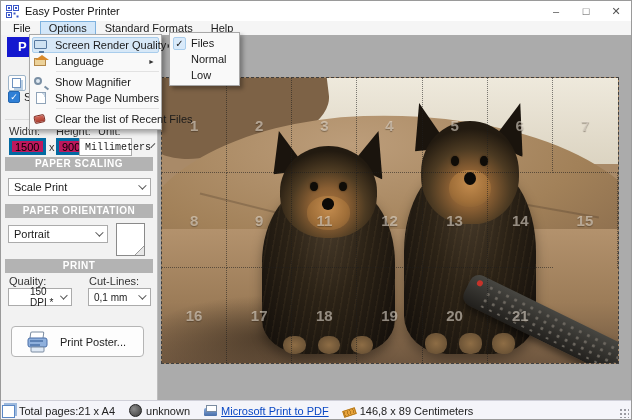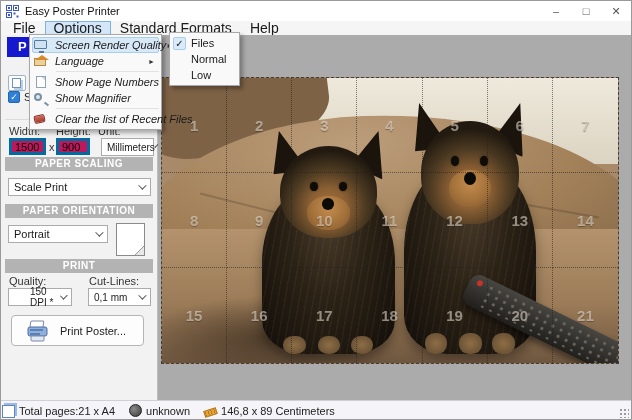--- a/index.html
+++ b/index.html
@@ -12,21 +12,21 @@
               display:flex; align-items:center; padding-left:5px; }
   .app-icon { width:13px; height:13px; margin-right:6px; flex:none; }
   .title-text { font-size:11px; color:#111; }
   .win-controls { margin-left:auto; display:flex; height:100%; }
   .win-btn { width:30px; height:100%; display:flex; align-items:center; justify-content:center;
              color:#555; font-size:11px; cursor:default; }
 
   
   .menubar { position:absolute; left:0; top:20px; width:100%; height:14px; background:#f5f5f5;
              display:flex; align-items:stretch; padding-left:3px; }
-  .menu-item { padding:0 8px; line-height:13px; font-size:14px; border:1px solid transparent; }
+  .menu-item { padding:0 8px; line-height:13px; font-size:11px; border:1px solid transparent; }
   .menu-item.active { background:#d3e7f9; border:1px solid #7fb2de; }
 
   
   .main { position:absolute; left:0; top:34px; width:100%; height:365px; }
 
   
   .panel { position:absolute; left:0; top:0; width:157px; height:100%;
            background:#f2f2f2; border-right:1px solid #bdbdbd; }
   .poster-header { position:absolute; left:6px; top:2px; width:145px; height:20px;
                    background:#1418cf; color:#fff; font-weight:bold; font-size:13px;
@@ -47,21 +47,21 @@
   .combo .chev { margin-left:auto; margin-right:6px; width:6px; height:6px;
                  border-right:1px solid #555; border-bottom:1px solid #555;
                  transform:rotate(45deg) translateY(-2px); }
   .sect { position:absolute; left:4px; width:148px; height:14px; background:#b3b3b3;
           color:#fff; font-weight:bold; font-size:10px; text-align:center; line-height:14px;
           letter-spacing:.5px; }
   .orient-icon { position:absolute; left:115px; top:188px; width:29px; height:33px;
                  background:#fff; border:1px solid #8a8a8a; }
   .orient-icon i { position:absolute; right:0; bottom:0; width:9px; height:9px;
                  background:linear-gradient(135deg, transparent 48%, #999 50%, #e8e8e8 52%); }
-  .print-btn { position:absolute; left:10px; top:280px; width:133px; height:31px; background:#fdfdfd;
+  .print-btn { position:absolute; left:10px; top:291px; width:133px; height:31px; background:#fdfdfd;
                border:1px solid #b5b5b5; border-radius:4px; display:flex; align-items:center; }
   .print-btn .pic { margin:0 10px 0 14px; }
   .print-btn .txt { font-size:11px; color:#222; }
 
   
   .canvas { position:absolute; left:157px; top:0; width:474px; height:365px; background:#ababab; }
   .photo { position:absolute; left:3px; top:42px; width:458px; height:287px;
            background:#a98a68; border:1px dashed #3f3f3f; overflow:hidden; }
   .wall { position:absolute; left:28%; top:-1%; width:73%; height:31%;
           background:linear-gradient(180deg,#efeadd 0%,#dcd4c2 100%); }
@@ -141,21 +141,21 @@
           background-size:4px 4px; }
 
   
   .popup { position:absolute; background:#f9f9f9; border:1px solid #a8a8a8;
            box-shadow:3px 3px 4px rgba(0,0,0,.3); z-index:50; padding:2px 0; }
   .options-menu { left:28px; top:33px; width:133px; }
   .pm-row { display:flex; align-items:center; height:16px; padding:0 2px 0 3px;
             border:1px solid transparent; }
   .pm-row.hl { background:#d7e8f7; border:1px solid #a9cdec; border-radius:2px; margin:0 2px; padding:0 0 0 1px; }
   .pm-ic { width:16px; height:12px; margin-right:5px; flex:none; position:relative; }
-  .pm-label { flex:1; font-size:11px; white-space:nowrap;font-style:italic; }
+  .pm-label { flex:1; font-size:11px; white-space:nowrap; }
   .pm-arrow { font-size:7px; color:#333; margin-right:3px; }
   .pm-sep { border-top:1px solid #e2e2e2; margin:2px 2px 2px 26px; }
   .submenu { left:168px; top:31px; width:71px; }
   .sm-row { display:flex; align-items:center; height:16px; padding:0 4px 0 3px; }
   .sm-check { width:13px; height:13px; margin-right:5px; flex:none; text-align:center;
               font-size:10px; line-height:13px; color:#1a1a1a; }
   .sm-check.on { background:#d9eafa; border:1px solid #a9cdec; border-radius:2px; line-height:11px; }
   .sm-label { font-size:11px; white-space:nowrap; }
 
   
@@ -217,21 +217,21 @@
         <span>S</span>
       </div>
       <div class="size-sep"></div>
 
       <span class="lbl" style="left:8px; top:90px;">Width:</span>
       <span class="lbl" style="left:55px; top:90px;">Height:</span>
       <span class="lbl" style="left:97px; top:90px;">Unit:</span>
       <input class="tb" style="left: 8px; top: 103px; width: 37px;" value="1500">
       <span class="lbl" style="left:48px; top:106px;">x</span>
       <input class="tb" style="left: 55px; top: 103px; width: 34px;" value="900">
-      <div class="combo" style="left:100px; top:103px; width:53px;">
+      <div class="combo" style="left:78px; top:103px; width:53px;font-family:Liberation Mono, monospace;">
         <span style="font-size:10px;">Millimeters</span>
         <span class="chev"></span>
       </div>
 
       <div class="sect" style="top:122px;">PAPER SCALING</div>
       <div class="combo" style="left:7px; top:143px; width:143px;">
         <span>Scale Print</span>
         <span class="chev"></span>
       </div>
 
@@ -335,23 +335,20 @@
             <div class="cell bb">
               <span class="pnum">7</span>
             </div>
             <div class="cell br bb">
               <span class="pnum">8</span>
             </div>
             <div class="cell br bb">
               <span class="pnum">9</span>
             </div>
             <div class="cell br bb">
-              <span class="pnum">10</span>
-            </div>
-            <div class="cell br bb">
               <span class="pnum">11</span>
             </div>
             <div class="cell br bb">
               <span class="pnum">12</span>
             </div>
             <div class="cell br bb">
               <span class="pnum">13</span>
             </div>
             <div class="cell bb">
               <span class="pnum">14</span>
@@ -385,20 +382,24 @@
   <div class="statusbar">
     <span class="sb-group">
       <span class="sb-ic ic-pages"></span>
       <span>Total pages:21 x A4</span>
     </span>
     <span class="sb-group">
       <span class="sb-ic ic-unknown"></span>
       <span>unknown</span>
     </span>
     <span class="sb-group">
+      <span class="sb-ic ic-printer"></span>
+      <span class="sb-link">Microsoft Print to PDF</span>
+    </span>
+    <span class="sb-group">
       <span class="sb-ic ic-ruler"></span>
       <span>146,8 x 89 Centimeters</span>
     </span>
     <span class="grip"></span>
   </div>
 
   <div class="popup options-menu">
     <div class="pm-row hl">
       <span class="pm-ic">
           <span class="g-monitor" style="position:relative; display:block;"></span>
@@ -409,29 +410,29 @@
     <div class="pm-row">
       <span class="pm-ic">
           <span class="g-house" style="position:relative; display:block;"></span>
         </span>
       <span class="pm-label">Language</span>
       <span class="pm-arrow">►</span>
     </div>
     <div class="pm-sep"></div>
     <div class="pm-row">
       <span class="pm-ic">
+          <span class="g-mag" style="position:relative; display:block;"></span>
+        </span>
+      <span class="pm-label">Show Magnifier</span>
+    </div>
+    <div class="pm-row">
+      <span class="pm-ic">
           <span class="g-page" style="position:relative; display:block;"></span>
         </span>
       <span class="pm-label">Show Page Numbers</span>
-    </div>
-    <div class="pm-row">
-      <span class="pm-ic">
-          <span class="g-mag" style="position:relative; display:block;"></span>
-        </span>
-      <span class="pm-label">Show Magnifier</span>
     </div>
     <div class="pm-sep"></div>
     <div class="pm-row">
       <span class="pm-ic">
           <span class="g-clear" style="position:relative; display:block;"></span>
         </span>
       <span class="pm-label">Clear the list of Recent Files</span>
     </div>
   </div>
 

